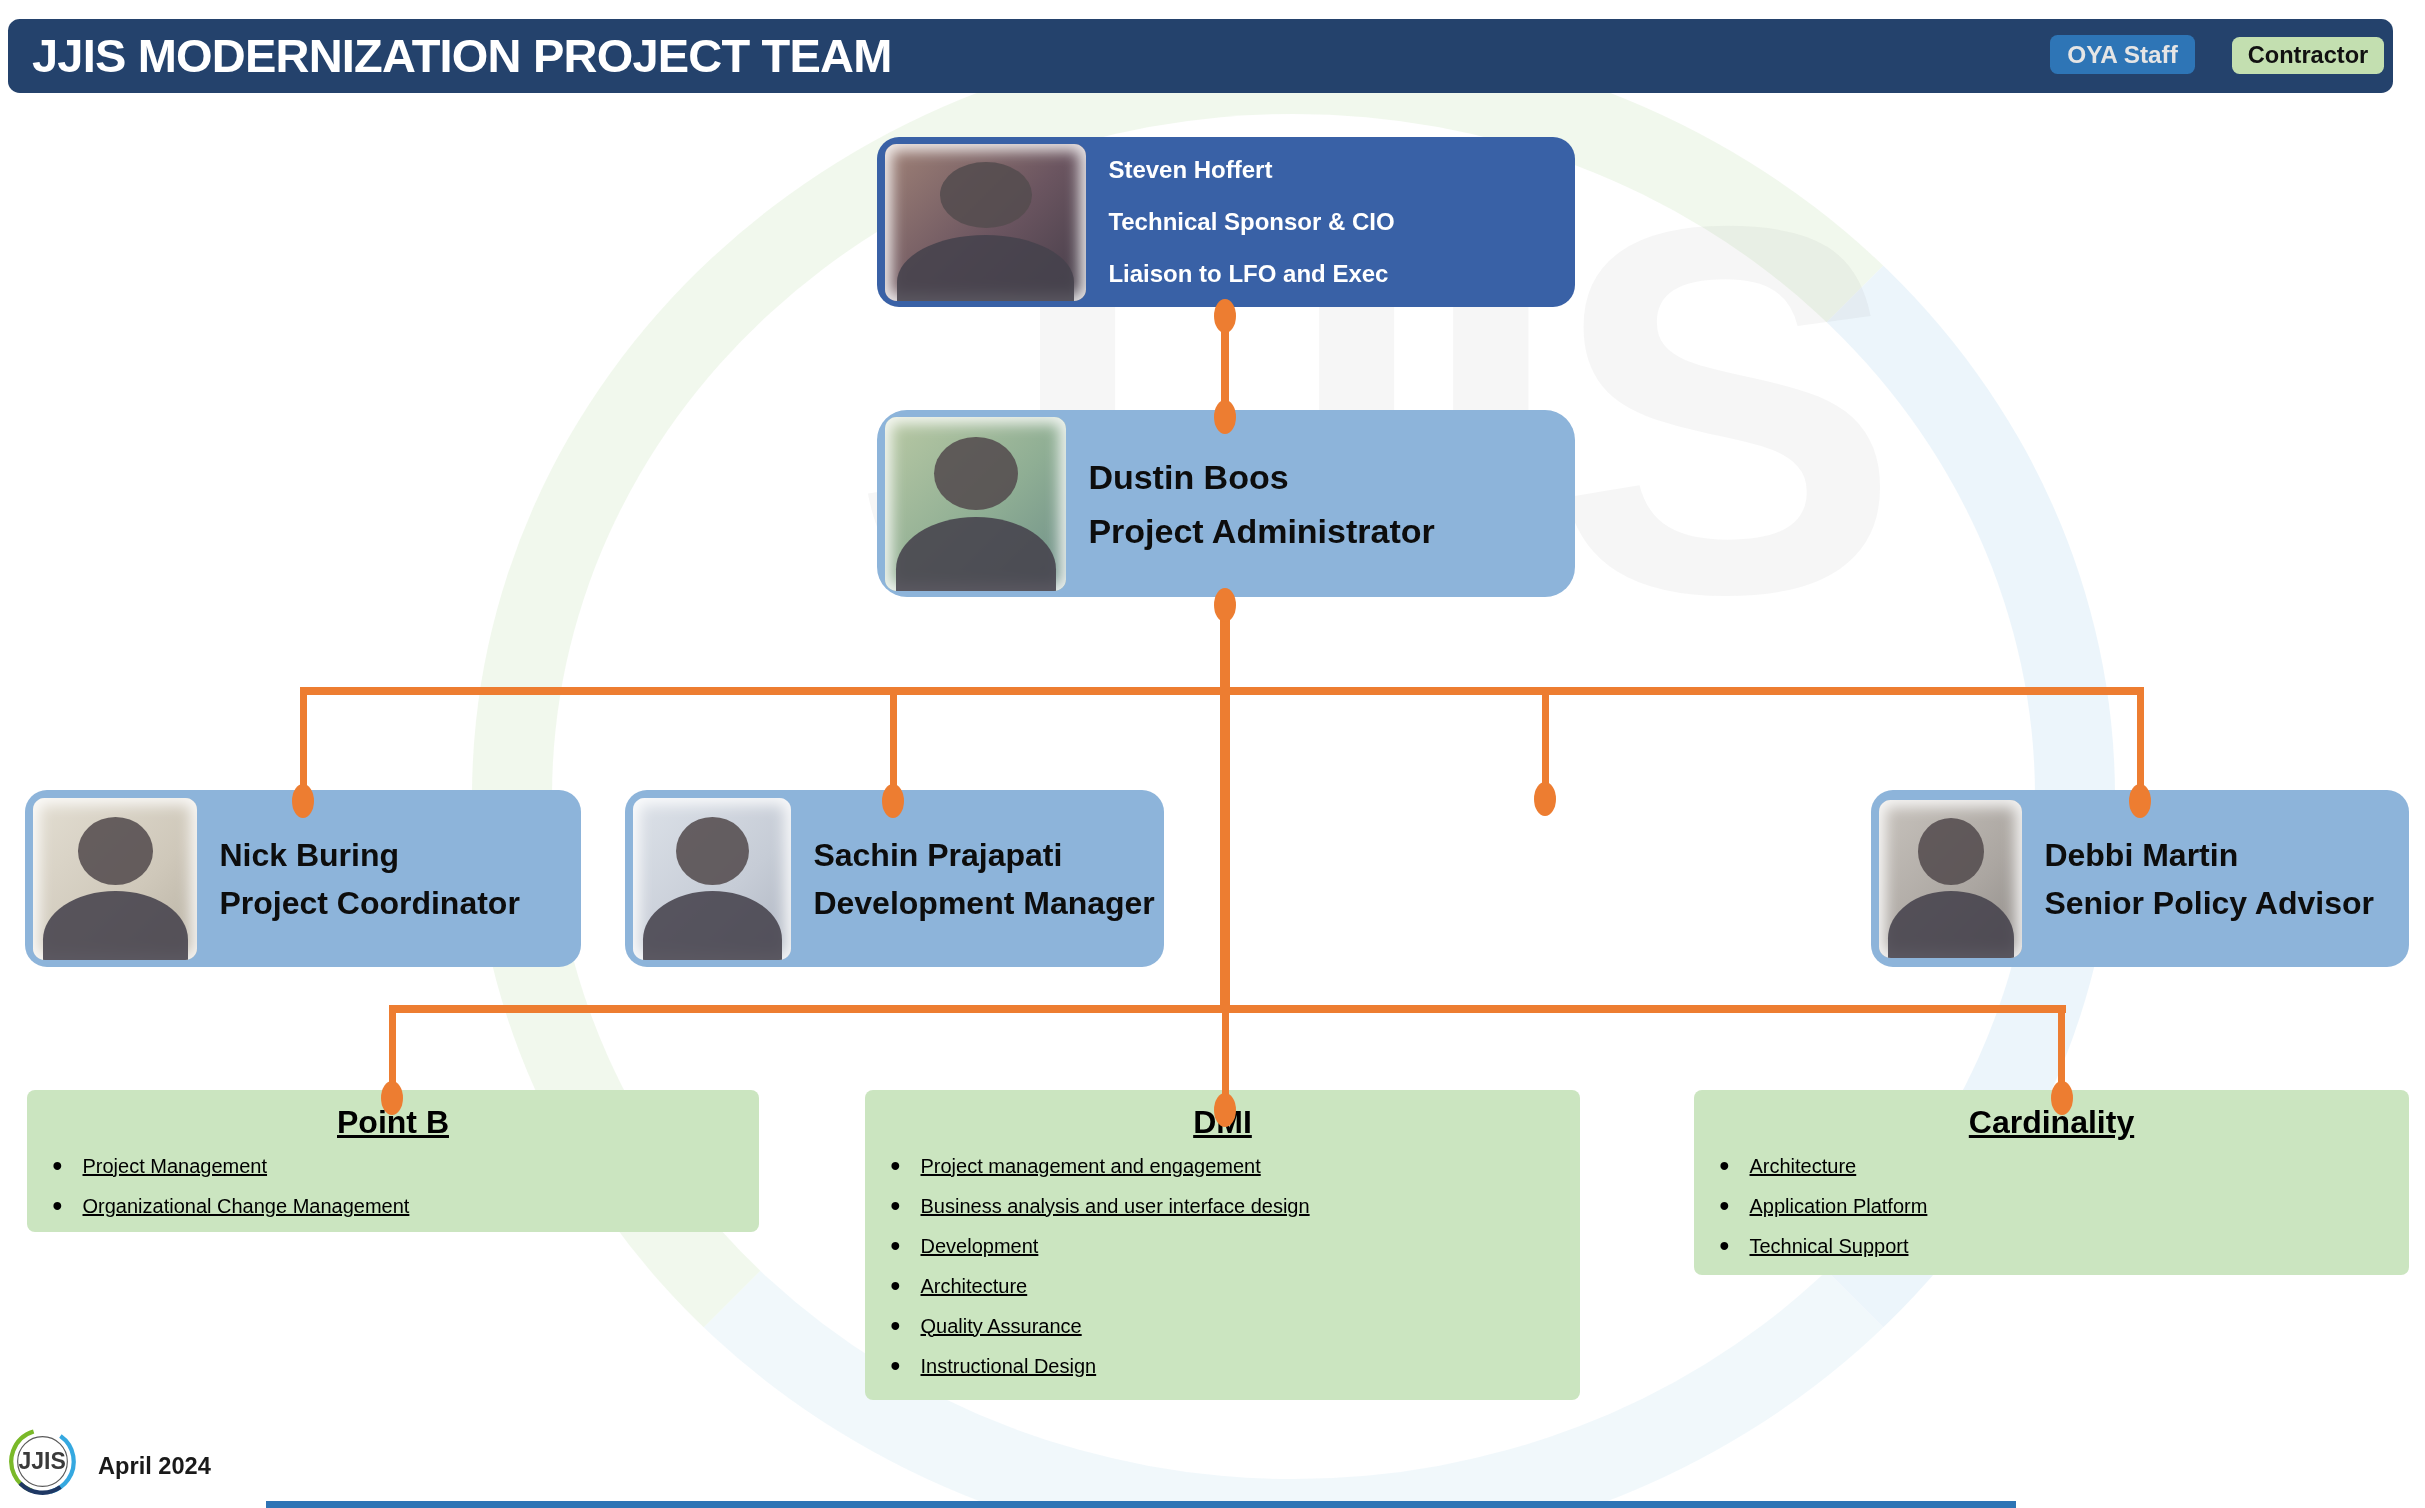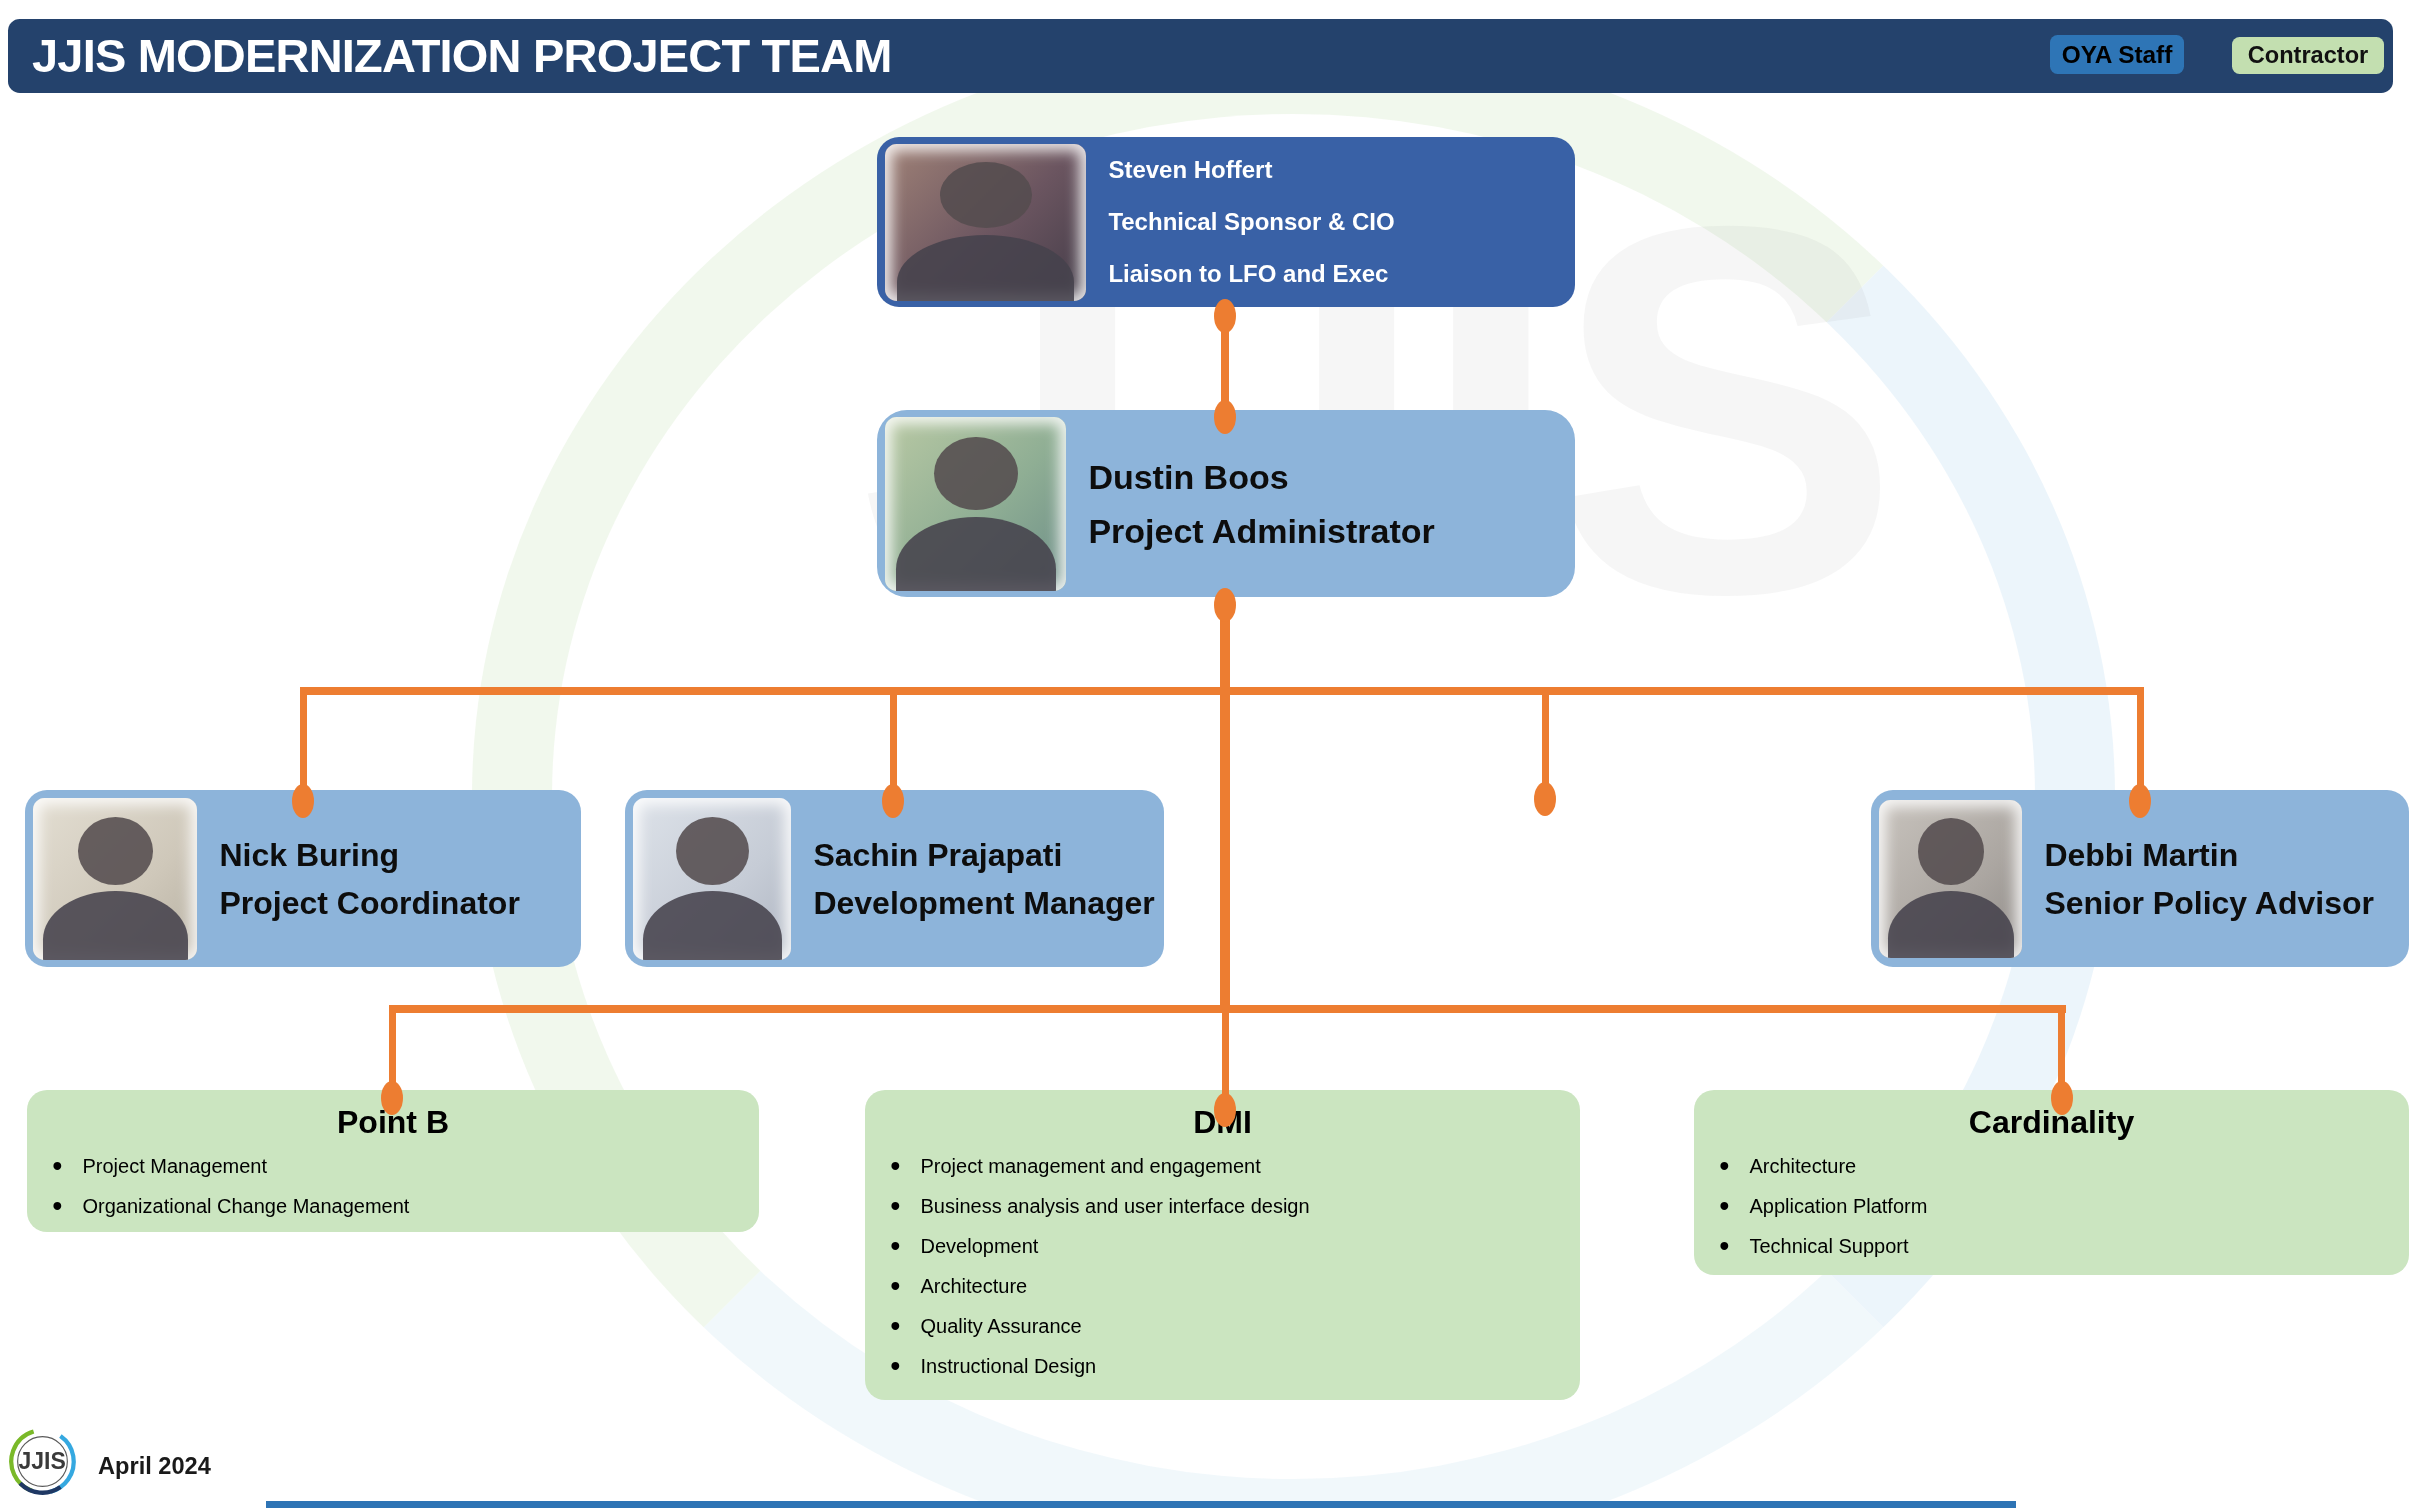--- a/index.html
+++ b/index.html
@@ -24,21 +24,21 @@
     position:absolute;left:8.4px;top:18.5px;width:2385px;height:74px;border-radius:11.8px;
     background:#24426C;display:flex;align-items:center;z-index:2;
   }
   .title-bar h1{
     margin:0 0 0 23.6px;font-size:47px;font-weight:bold;color:#ffffff;letter-spacing:-0.8px;
   }
   .badge{
     position:absolute;display:flex;align-items:center;justify-content:center;
     border-radius:7.6px;font-weight:bold;z-index:3;
   }
-  .badge-oya{left:2050px;top:35px;width:134px;height:39px;background:#2E75B6;color:#000000;font-size:24.4px;}
+  .badge-oya{left:2050px;top:35px;width:145px;height:39px;background:#2E75B6;color:#e5e5e5;font-size:24.4px;}
   .badge-contractor{left:2232px;top:37px;width:152px;height:37px;background:#C3DFB0;color:#111111;font-size:23.6px;}
   
   .card{position:absolute;border-radius:22px;display:flex;align-items:center;z-index:2;}
   .card-sponsor{left:877px;top:137px;width:698px;height:170px;background:#3961A6;color:#ffffff;}
   .card-admin  {left:877px;top:410px;width:698px;height:187px;background:#8DB4DA;color:#0d0d0d;border-radius:30px;}
   .card-m0{left:25px;  top:790px;width:556px;height:177px;background:#8DB4DA;color:#0d0d0d;}
   .card-m1{left:625px; top:790px;width:539px;height:177px;background:#8DB4DA;color:#0d0d0d;}
   .card-m2{left:1274px;top:788px;width:541px;height:179px;background:#8DB4DA;color:#0d0d0d;}
   .card-m3{left:1871px;top:790px;width:538px;height:177px;background:#8DB4DA;color:#0d0d0d;}
   .photo{
@@ -58,21 +58,21 @@
   .ph-nick  {width:164px;height:162px;background:linear-gradient(135deg,#e3ded2,#cfc8ba 60%,#b7b0a2);}
   .ph-sachin{width:158px;height:162px;background:linear-gradient(135deg,#dde2e9,#c6ccd6 60%,#aeb5c1);}
   .ph-douglas{width:150px;height:164px;background:linear-gradient(135deg,#e0dbd2,#cdc7bc 60%,#a9a49b);}
   .ph-debbi {width:143px;height:158px;background:linear-gradient(135deg,#c8c3bd,#aba6a1 60%,#8f8b88);}
   .card-text{margin-left:22px;font-weight:bold;}
   .card-sponsor .card-text{font-size:24px;line-height:52px;}
   .card-admin   .card-text{font-size:34px;line-height:54px;}
   .card-m0 .card-text,.card-m1 .card-text,.card-m2 .card-text,.card-m3 .card-text{font-size:32px;line-height:48px;}
   .card-text div{white-space:nowrap;}
   
-  .vendor{position:absolute;background:#CBE5C0;border-radius:20px;color:#000;z-index:2;}
+  .vendor{position:absolute;background:#CBE5C0;border-radius:8px;color:#000;z-index:2;text-decoration:underline;}
   .v0{left:27px;  top:1090px;width:732px;height:142px;}
   .v1{left:865px;top:1090px;width:715px;height:310px;}
   .v2{left:1694px;top:1090px;width:715px;height:185px;}
   .vendor h3{margin:13.5px 0 5px 0;text-align:center;font-size:32px;font-weight:bold;}
   .vendor ul{margin:0;padding:0 13.5px 0 18.5px;list-style:none;}
   .vendor li{position:relative;padding-left:37px;font-size:20px;line-height:40px;}
   .vendor li::before{content:"\2022";position:absolute;left:6.7px;top:0;font-size:29px;}
   
   .vl,.hl{position:absolute;background:#ED7D31;z-index:4;}
   .dot{position:absolute;width:22px;height:34px;border-radius:50%;background:#ED7D31;z-index:5;}

